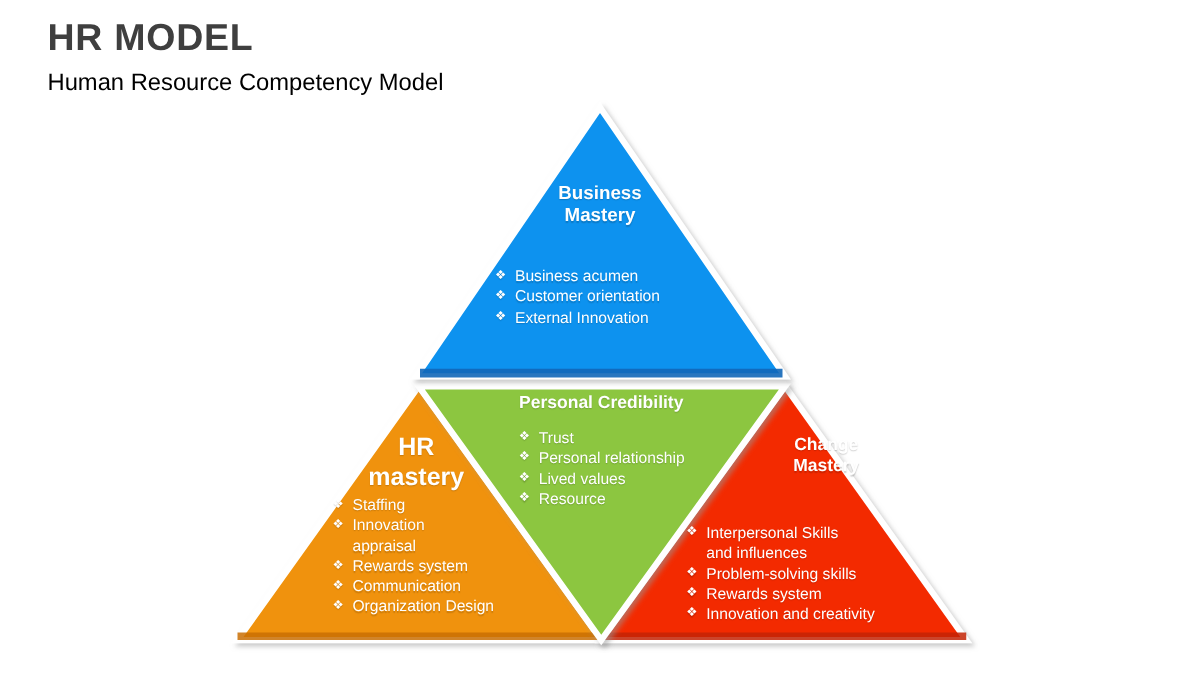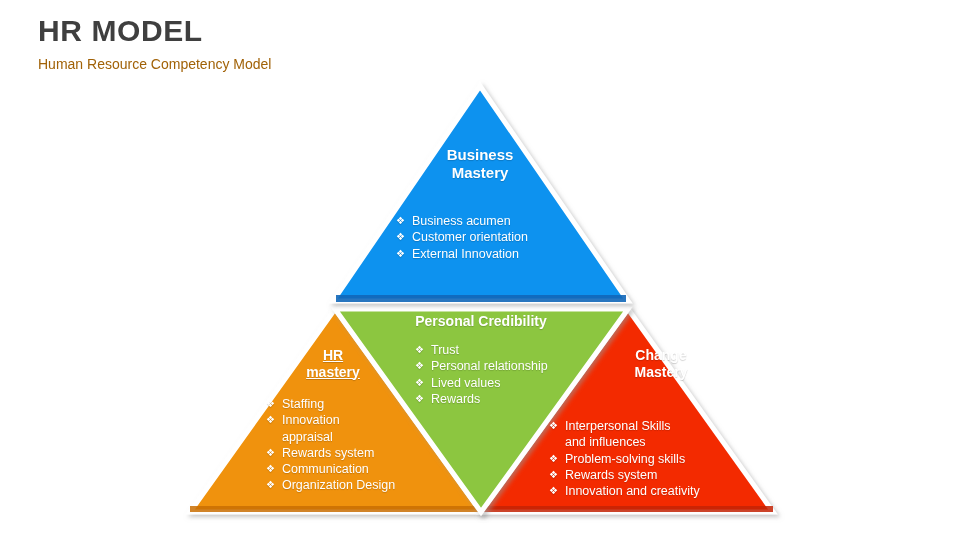--- a/index.html
+++ b/index.html
@@ -30,23 +30,23 @@
   #title {
     font-size: 30px;
     font-weight: bold;
     color: #3f3f3f;
     letter-spacing: 0.6px;
     line-height: 1.1;
     margin: 0;
     white-space: nowrap;
   }
   #subtitle {
-    font-size: 14px;
+    font-size: 19px;
     font-weight: normal;
-    color: #a16207;
+    color: #000000;
     margin: 0;
     padding-top: 9px;
     line-height: 1.15;
     white-space: nowrap;
   }
 
   
   #pyramid-wrap {
     position: absolute;
     left: 0;
@@ -107,22 +107,21 @@
     top: 213px;
     width: 200px;
     font-size: 12.5px;
   }
 
   
   #orange-heading {
     left: 283px;
     top: 347px;
     width: 100px;
-    font-size: 14px;
-    text-decoration: underline;
+    font-size: 20px;
   }
   #orange-bullets {
     left: 266px;
     top: 396px;
     width: 170px;
     font-size: 12.5px;
   }
 
   
   #green-heading {
@@ -238,21 +237,21 @@
       <li>
         <span class="bullet-mark">❖</span>
         <span class="bullet-text">Personal relationship</span>
       </li>
       <li>
         <span class="bullet-mark">❖</span>
         <span class="bullet-text">Lived values</span>
       </li>
       <li>
         <span class="bullet-mark">❖</span>
-        <span class="bullet-text">Rewards</span>
+        <span class="bullet-text">Resource</span>
       </li>
     </ul>
 
     <div class="seg-text seg-heading" id="red-heading">Change
 Mastery</div>
 
     <ul class="seg-text bullets" id="red-bullets">
       <li>
         <span class="bullet-mark">❖</span>
         <span class="bullet-text">Interpersonal Skills

